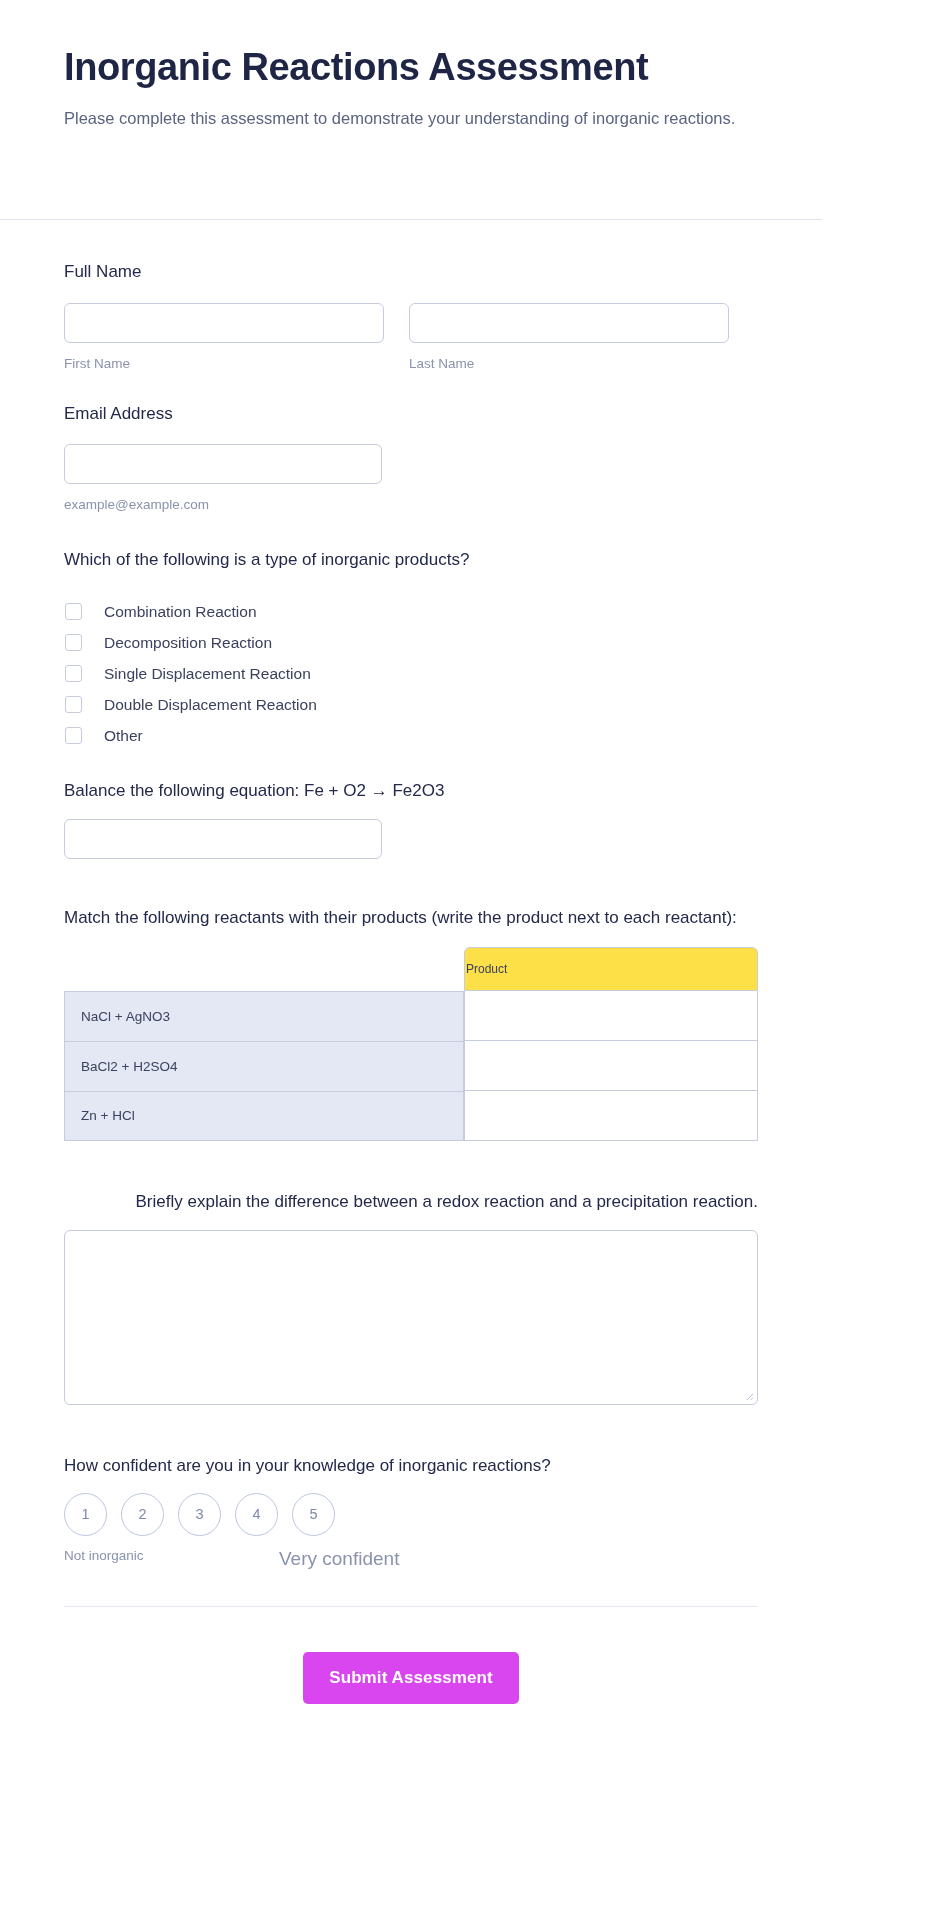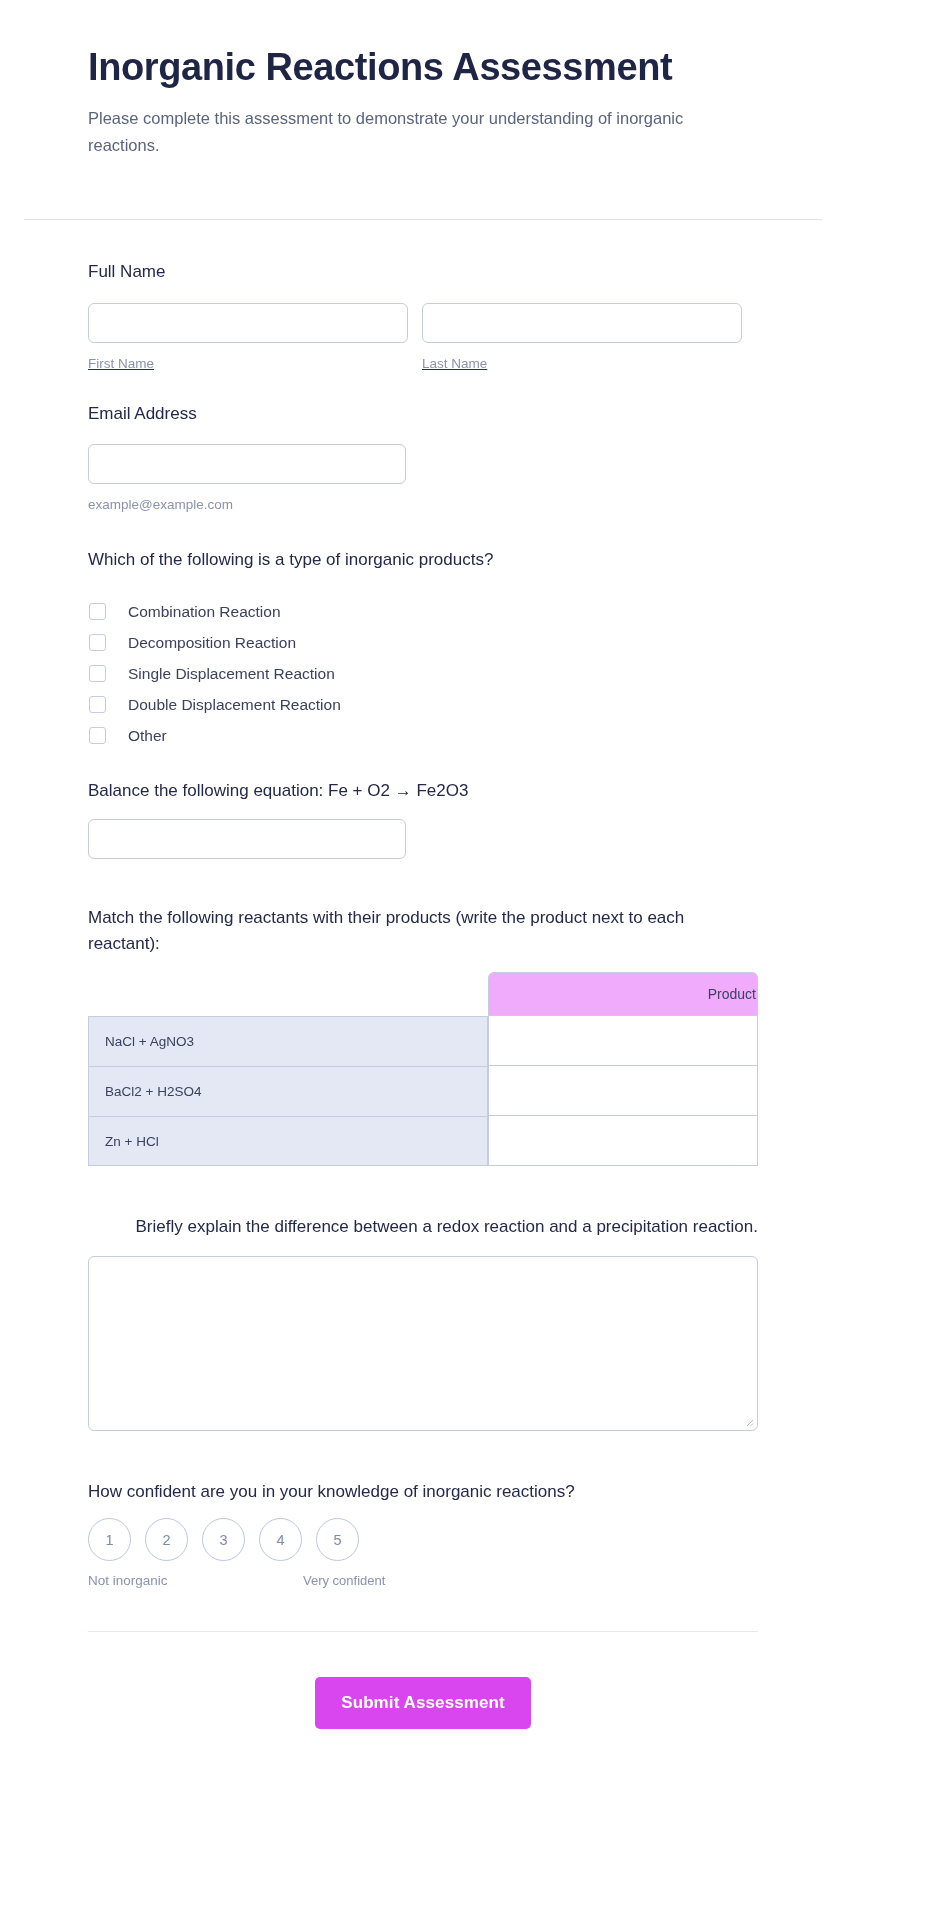--- a/index.html
+++ b/index.html
@@ -6,21 +6,21 @@
   html, body { margin: 0; padding: 0; }
   body {
     width: 930px;
     height: 1908px;
     background: #ffffff;
     font-family: "Liberation Sans", sans-serif;
     color: #2a3050;
     overflow: hidden;
   }
 
-  .page { width: 822px; height: 1908px; position: relative; background:#fff;padding-left:24px; }
+  .page { width: 822px; height: 1908px; position: relative; background:#fff; }
 
   
   .form-header {
     padding: 46px 64px 0 64px;
     height: 219px;
   }
   .form-title {
     font-size: 38px;
     font-weight: bold;
     color: #1f2544;
@@ -78,21 +78,21 @@
     outline: none;
   }
 
   .sub-label {
     font-size: 13.5px;
     color: #8a93ad;
     margin-top: 12px;
     line-height: 1.4;
   }
 
-  .name-row { display: flex; gap: 14px; text-decoration: underline; }
+  .name-row { display: flex; gap: 25px; }
   .name-col { width: 320px; }
   .name-col.second { width: 320px; }
 
   .email-col { width: 318px; }
 
   
   .checkbox-group { margin-top: 2px; }
   .checkbox-row {
     display: flex;
     align-items: flex-end;
@@ -123,28 +123,28 @@
     width: 100%;
     table-layout: fixed;
   }
   .matrix th.corner {
     width: 400px;
     background: transparent;
     border: none;
     height: 44px;
   }
   .matrix th.colhead {
-    background: #f0abfc;
+    background: #fde047;
     border: 1px solid #c6cbdd;
     border-radius: 6px 6px 0 0;
     height: 44px;
-    font-size: 14px;
+    font-size: 12px;
     font-weight: normal;
     color: #3b415e;
-    text-align: right;
+    text-align: left;
   }
   .matrix td.rowhead {
     background: #e3e8f4;
     border: 1px solid #c6cbdd;
     border-bottom: none;
     height: 50px;
     font-size: 13.5px;
     color: #3b415e;
     padding-left: 16px;
     text-align: left;
@@ -201,21 +201,21 @@
   }
   .rating-label-left {
     position: absolute;
     left: 0;
     font-size: 13.5px;
     color: #8a93ad;
   }
   .rating-label-right {
     position: absolute;
     left: 215px;
-    font-size: 13px;
+    font-size: 19px;
     color: #8a93ad;
   }
 
   
   .footer-divider {
     height: 1px;
     background: #e8e8f2;
     width: 100%;
     margin-top: 36px;
   }

